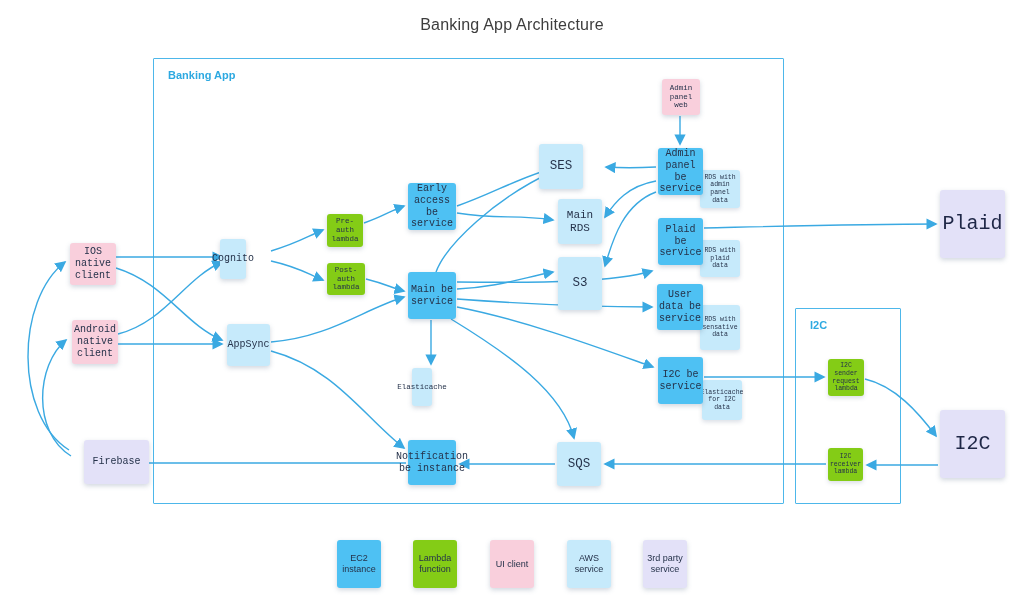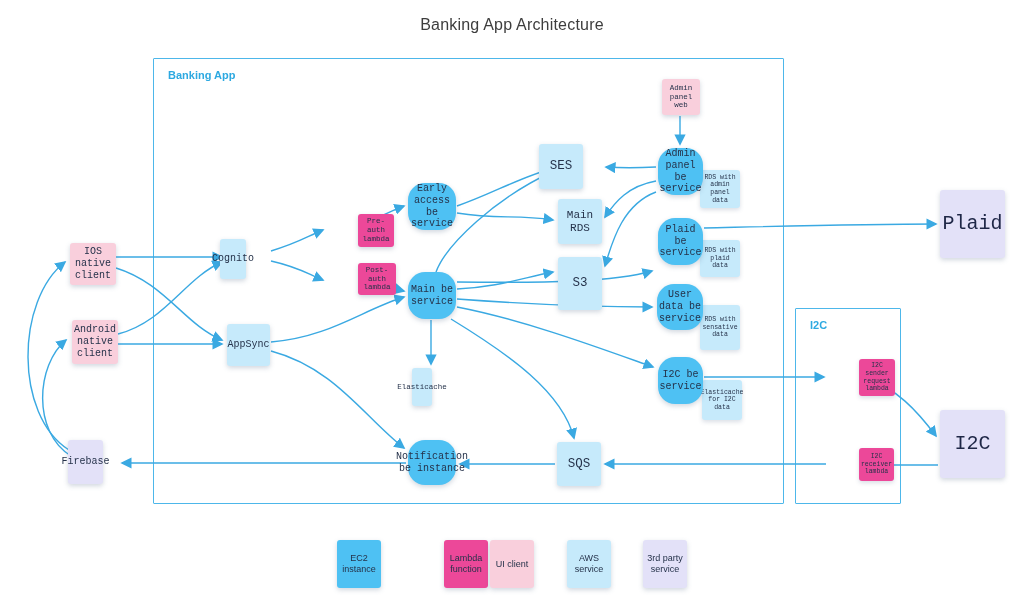--- a/index.html
+++ b/index.html
@@ -18,22 +18,22 @@
   .boundary-label {
     position:absolute; top:10px; left:14px; color:#2da9e1; font-weight:bold; font-size:11px;
   }
   #arrow-layer { position:absolute; left:0; top:0; z-index:1; pointer-events:none; }
   .node {
     position:absolute; z-index:3; display:flex; align-items:center; justify-content:center;
     text-align:center; border-radius:3px; color:#25324a; font-size:10px; line-height:1.18;
     box-shadow:0 2px 5px rgba(90,110,140,.28); padding:2px; box-sizing:border-box;font-family:Liberation Mono, monospace;
   }
   .node.small { z-index:2; font-size:6.5px; box-shadow:0 2px 4px rgba(90,110,140,.22); }
-  .t-ec2 { background:#4ec1f3;border-radius:17px; }
-  .t-lambda { background:#ec4899;margin-left:31px; }
+  .t-ec2 { background:#4ec1f3; }
+  .t-lambda { background:#84cc16; }
   .t-ui { background:#f9cfdc; }
   .t-aws { background:#c6eafb; }
   .t-3rd { background:#e3e1f8; }
   .f12 { font-size:12.5px; }
   .f11 { font-size:11px; }
   .f8 { font-size:7.5px; }
   .big { font-size:20px; color:#1f2747; }
   .legend-box {
     position:absolute; top:540px; width:44px; height:48px; z-index:3;
     display:flex; align-items:center; justify-content:center; text-align:center;
@@ -96,21 +96,21 @@
       <path d="M555,464 L460,464" marker-end="url(#ah)"></path>
     </g>
   </svg>
 
   <div class="node t-ui" style="left:70px;top:243px;width:46px;height:42px">
       <span>IOS native client</span>
     </div>
   <div class="node t-ui" style="left:72px;top:320px;width:46px;height:44px">
       <span>Android native client</span>
     </div>
-  <div class="node t-3rd" style="left:68px;top:440px;width:35px;height:44px">
+  <div class="node t-3rd" style="left:84px;top:440px;width:65px;height:44px">
       <span>Firebase</span>
     </div>
 
   <div class="node t-aws" style="left:220px;top:239px;width:26px;height:40px">
       <span>Cognito</span>
     </div>
   <div class="node t-aws" style="left:227px;top:324px;width:43px;height:42px">
       <span>AppSync</span>
     </div>
 

